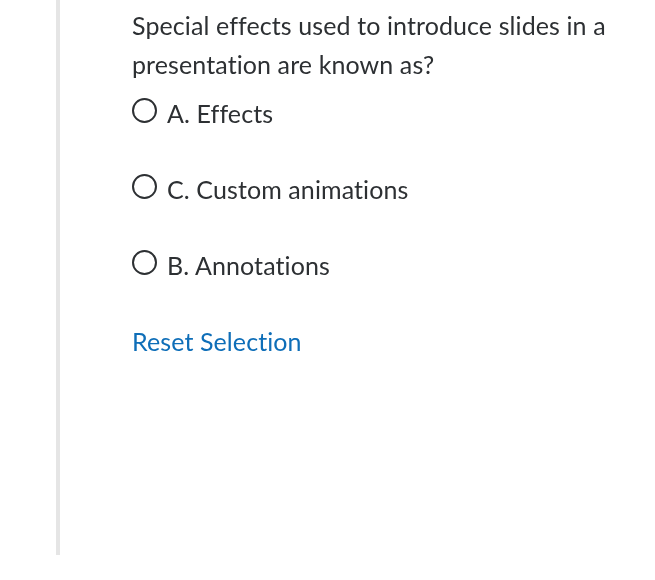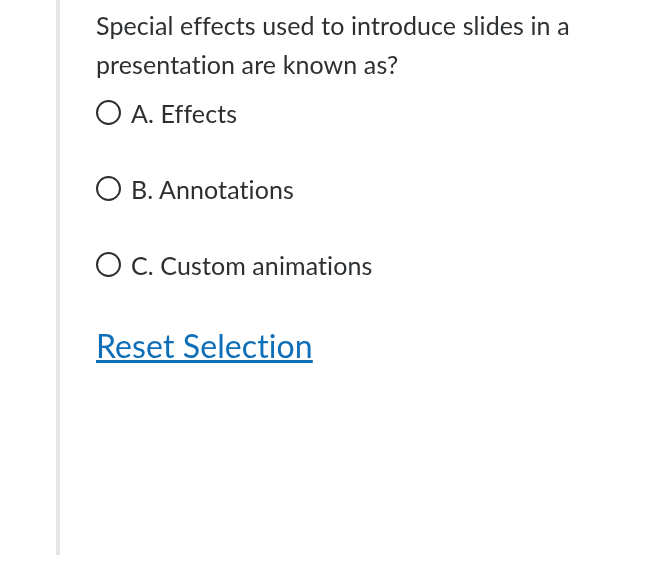--- a/index.html
+++ b/index.html
@@ -21,62 +21,61 @@
     }
     .left-border {
       position: absolute;
       left: 56px;
       top: 0;
       width: 4px;
       height: 555px;
       background: #e5e5e5;
     }
     .content {
-      padding-left: 40px;
+      padding-left: 76px;
       padding-right: 40px;
     }
     .question-text {
       font-size: 25px;
       line-height: 1.55;
       color: #2d3033;
       font-weight: 400;
       margin-bottom: 14px;
       letter-spacing: 0.1px;
     }
     .options {
       display: flex;
       flex-direction: column;
       gap: 46px;
     }
     .option {
       display: flex;
-      align-items: center;
+      align-items: flex-start;
       gap: 10px;
       cursor: pointer;
     }
     .radio {
       width: 25px;
       height: 25px;
       border: 2.5px solid #2d3033;
       border-radius: 50%;
       flex-shrink: 0;
       background: #fff;
     }
     .option-label {
       font-size: 25px;
       color: #2d3033;
       font-weight: 400;
       letter-spacing: 0.1px;
     }
     .reset-link {
       margin-top: 46px;
       display: inline-block;
-      font-size: 32px;
+      font-size: 25px;
       color: #0e6eb8;
-      text-decoration: underline;
       cursor: pointer;
       letter-spacing: 0.1px;
     }
   </style>
 </head>
 <body>
 
 <div class="container">
   <div class="left-border"></div>
   <div class="content">
@@ -84,25 +83,25 @@
     <div class="options">
       <label class="option">
         <span class="radio"></span>
         <span class="option-label">
           <span>A</span>. <span>Effects</span>
         </span>
       </label>
       <label class="option">
         <span class="radio"></span>
         <span class="option-label">
-          <span>B</span>. <span>Annotations</span>
+          <span>C</span>. <span>Custom animations</span>
         </span>
       </label>
       <label class="option">
         <span class="radio"></span>
         <span class="option-label">
-          <span>C</span>. <span>Custom animations</span>
+          <span>B</span>. <span>Annotations</span>
         </span>
       </label>
     </div>
     <a class="reset-link">Reset Selection</a>
   </div>
 </div>
 
 </body></html>

